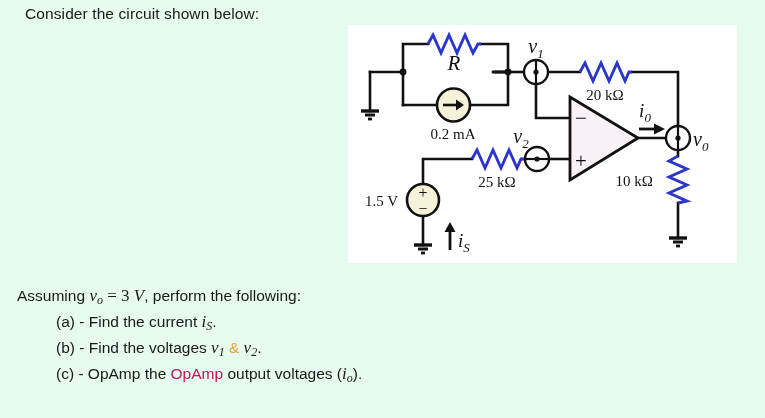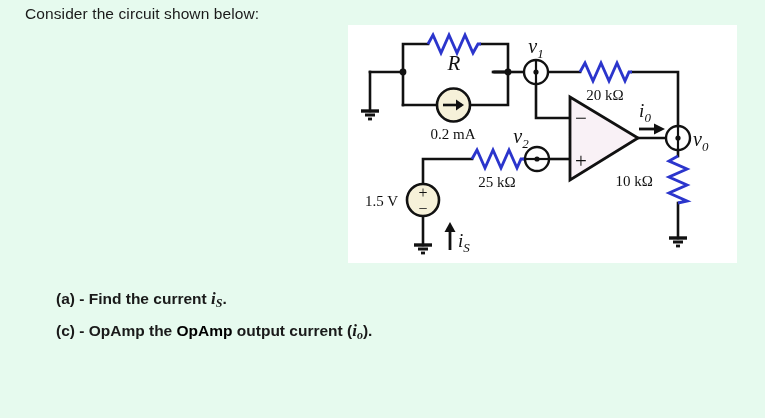--- a/index.html
+++ b/index.html
@@ -56,41 +56,40 @@
     font-size: 15.5px;
     color: #1a1a1a;
   }
   .q-lead {
     white-space: nowrap;
     line-height: 21px;
   }
   .q-item {
     margin-left: 39px;
     white-space: nowrap;
-    line-height: 28px;
-    font-weight: bold;
+    line-height: 21px;
   }
   .mathit {
     font-family: "Liberation Serif", serif;
     font-style: italic;
     font-size: 17px;
   }
   .mathup {
     font-family: "Liberation Serif", serif;
     font-style: normal;
     font-size: 17px;
   }
   .sub {
     font-family: "Liberation Serif", serif;
     font-style: italic;
     font-size: 12px;
     vertical-align: -3px;
   }
   .amp-accent { color: #e8a33d; }
-  .opamp-accent { color: #000000; margin-top: 48px; }
+  .opamp-accent { color: #be185d; margin-top: 48px; }
 </style>
 </head>
 <body>
 
 <div class="page">
 
   <div id="intro-line">Consider the circuit shown below:</div>
 
   <div id="figure-panel">
     <svg id="circuit-svg" width="389" height="238" viewBox="0 0 389 238">
@@ -233,26 +232,32 @@
       <g>
         <path d="M330,131 L321,136 L339,144 L321,152 L339,160 L321,168 L339,176 L330,178" stroke="#2b35cc" stroke-width="2.9" fill="none" stroke-linejoin="miter" stroke-linecap="butt"></path>
         <text x="305" y="161" font-family="'Liberation Serif', serif" font-size="15" fill="#111111" text-anchor="end">10 kΩ</text>
       </g>
 
     </svg>
   </div>
 
   <div id="question-block">
 
+    <div class="q-lead">
+      <span>Assuming </span><span class="mathit">v</span><span class="sub">o</span><span class="mathup"> = 3 </span><span class="mathit">V</span><span>, perform the following:</span>
+    </div>
 
     <div class="q-item">
       <span>(a) - Find the current </span><span class="mathit">i</span><span class="sub">S</span><span>.</span>
     </div>
 
-
     <div class="q-item">
-      <span>(c) - OpAmp the </span><span class="opamp-accent">OpAmp</span><span> output current (</span><span class="mathit">i</span><span class="sub">o</span><span>).</span>
+      <span>(b) - Find the voltages </span><span class="mathit">v</span><span class="sub">1</span><span class="amp-accent"> &amp; </span><span class="mathit">v</span><span class="sub">2</span><span>.</span>
+    </div>
+
+    <div class="q-item">
+      <span>(c) - OpAmp the </span><span class="opamp-accent">OpAmp</span><span> output voltages (</span><span class="mathit">i</span><span class="sub">o</span><span>).</span>
     </div>
 
 
   </div>
 
 </div>
 
 </body></html>

